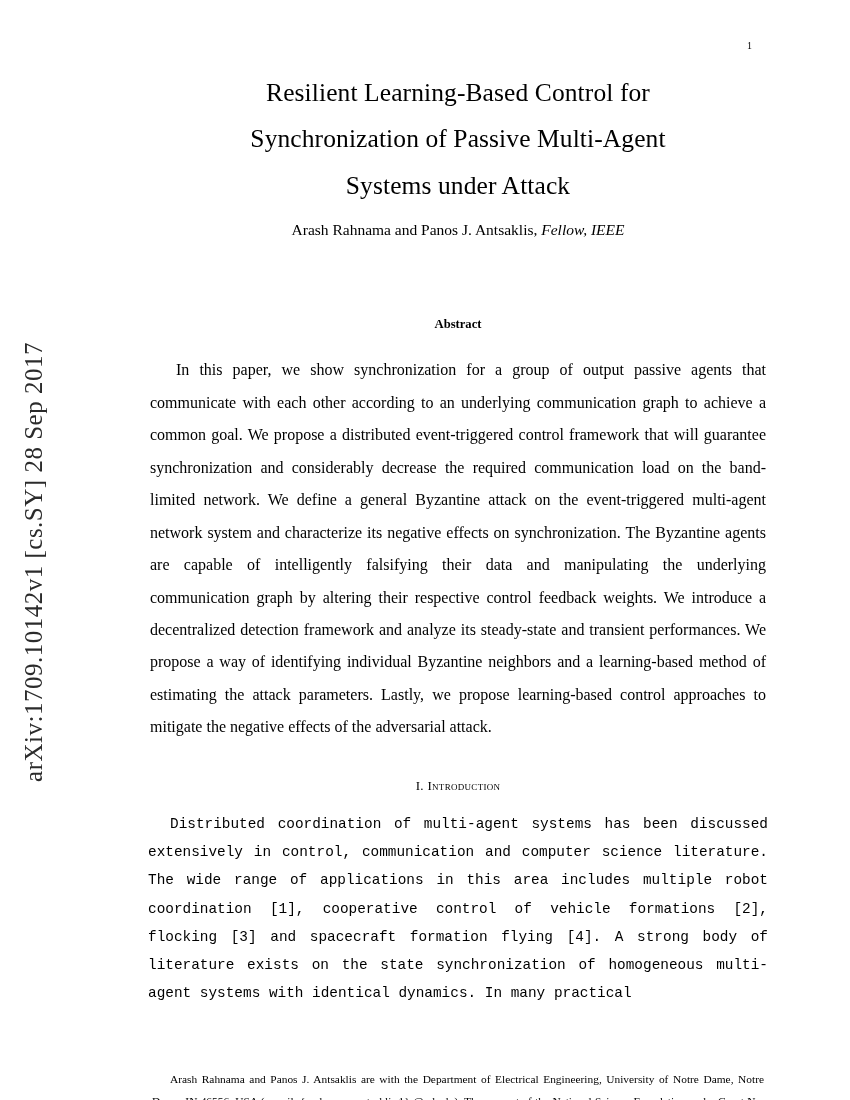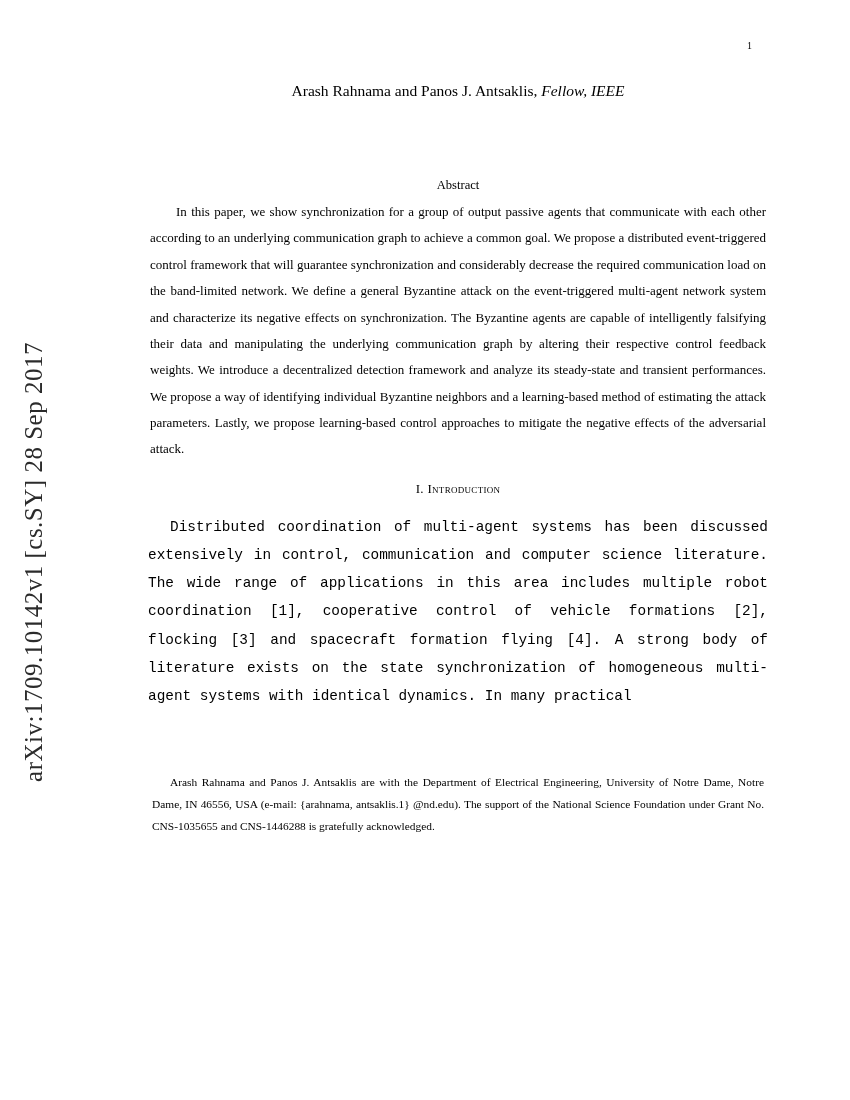--- a/index.html
+++ b/index.html
@@ -66,35 +66,35 @@
     text-align: center;
     font-size: 15.5px;
   }
   .authors .fellow {
     font-style: italic;
   }
 
   .abstract-head {
     margin-top: 78px;
     text-align: center;
-    font-weight: normal;
+    font-weight: bold;
     font-size: 12.6px;
   }
 
   .abstract-body {
-    margin-top: 6px;
-    font-size: 13px;
+    margin-top: 22px;
+    font-size: 16px;
     text-align: justify;
     line-height: 2.03;
     text-indent: 26px;
     padding: 0 2px;
   }
 
   .section-head {
-    margin-top: 18px;
+    margin-top: 34px;
     text-align: center;
     font-size: 13px;
     font-variant: small-caps;
     letter-spacing: 0.3px;
   }
 
   .body-text {
     margin-top: 16px;
     font-size: 14.4px;
     text-align: justify;
@@ -123,20 +123,25 @@
 <body>
 
 <div class="page">
 
   <div class="arxiv-stamp">arXiv:1709.10142v1  [cs.SY]  28 Sep 2017</div>
 
   <div class="page-number">1</div>
 
   <div class="content">
 
+    <h1 class="title">
+      <span>Resilient Learning-Based Control for</span><br>
+      <span>Synchronization of Passive Multi-Agent</span><br>
+      <span>Systems under Attack</span>
+    </h1>
 
     <div class="authors">
       <span>Arash Rahnama and Panos J. Antsaklis, </span><span class="fellow">Fellow, IEEE</span>
     </div>
 
     <div class="abstract-head">Abstract</div>
 
     <div class="abstract-body">In this paper, we show synchronization for a group of output passive agents that communicate with each other according to an underlying communication graph to achieve a common goal. We propose a distributed event-triggered control framework that will guarantee synchronization and considerably decrease the required communication load on the band-limited network. We define a general Byzantine attack on the event-triggered multi-agent network system and characterize its negative effects on synchronization. The Byzantine agents are capable of intelligently falsifying their data and manipulating the underlying communication graph by altering their respective control feedback weights. We introduce a decentralized detection framework and analyze its steady-state and transient performances. We propose a way of identifying individual Byzantine neighbors and a learning-based method of estimating the attack parameters. Lastly, we propose learning-based control approaches to mitigate the negative effects of the adversarial attack.</div>
 
     <div class="section-head">I.  Introduction</div>

